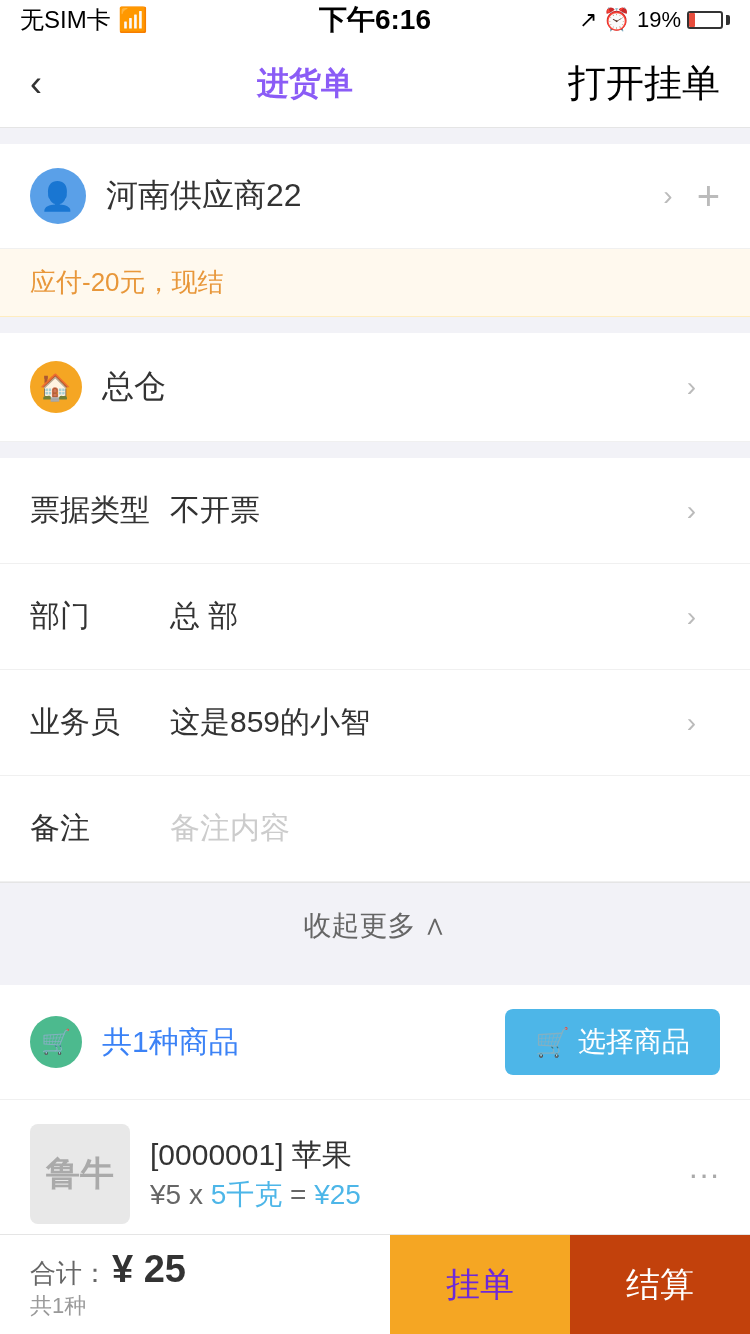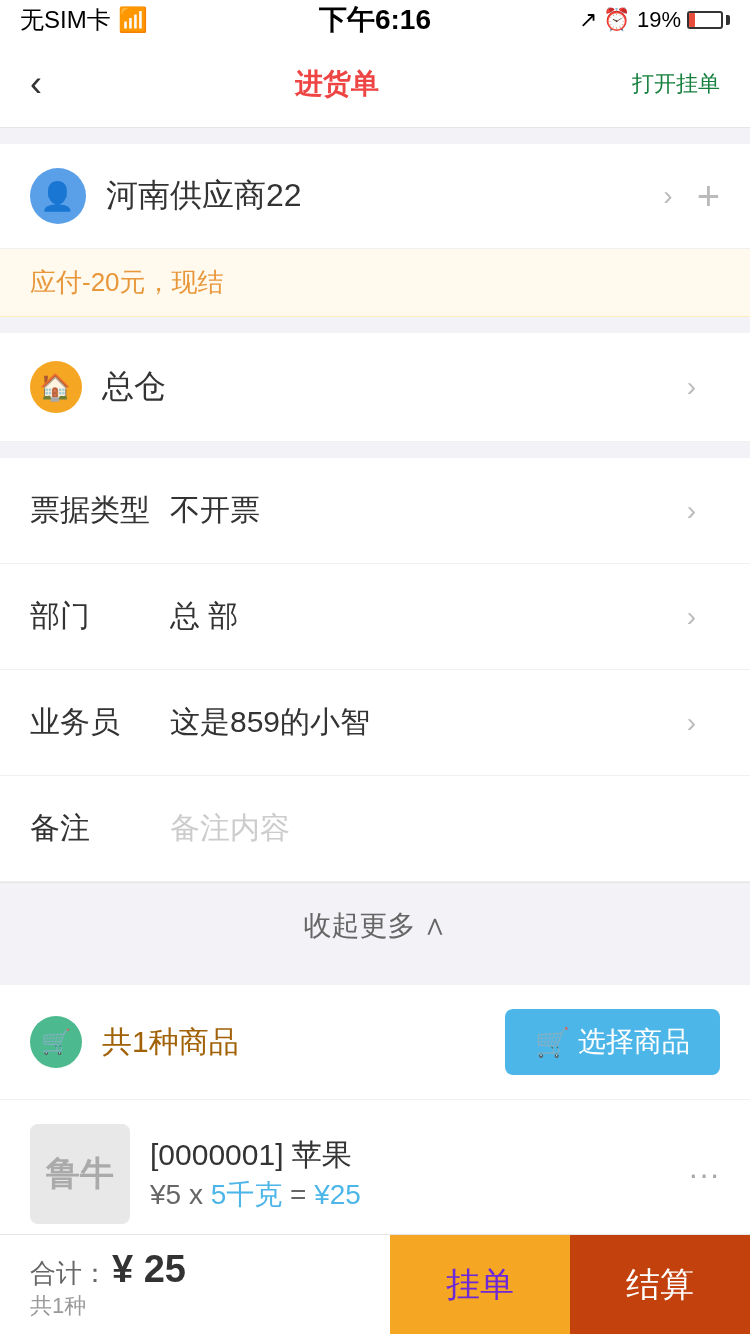--- a/index.html
+++ b/index.html
@@ -44,22 +44,22 @@
     .nav-bar {
       background: #fff;
       height: 88px;
       display: flex;
       align-items: center;
       justify-content: space-between;
       padding: 0 30px;
       border-bottom: 1px solid #e5e5e5;
     }
     .nav-back { font-size: 36px; color: #333; cursor: pointer; }
-    .nav-title { font-size: 28px; font-weight: 600; color: #ef4444; }
-    .nav-action { font-size: 22px; color: #15803d; }
+    .nav-title { font-size: 32px; font-weight: 600; color: #8b5cf6; }
+    .nav-action { font-size: 38px; color: #000000; }
 
     
     .section-gap { height: 16px; background: #f2f2f7; }
 
     
     .card {
       background: #fff;
       margin-bottom: 0;
     }
 
@@ -145,21 +145,21 @@
       align-items: center;
       padding: 24px 30px;
       gap: 20px;
     }
     .product-count-icon {
       width: 52px; height: 52px; border-radius: 50%;
       background: #4cba8e;
       display: flex; align-items: center; justify-content: center;
       font-size: 24px; color: #fff; flex-shrink: 0;
     }
-    .product-count-text { flex: 1; font-size: 30px; color: #a16207; }
+    .product-count-text { flex: 1; font-size: 30px; color: #3b82f6; }
     .btn-outline {
       border: 1px solid #4db6e8;
       color: #4db6e8;
       background: #fff;
       padding: 14px 30px;
       border-radius: 8px;
       font-size: 28px;
       cursor: pointer;
     }
     .btn-primary {

